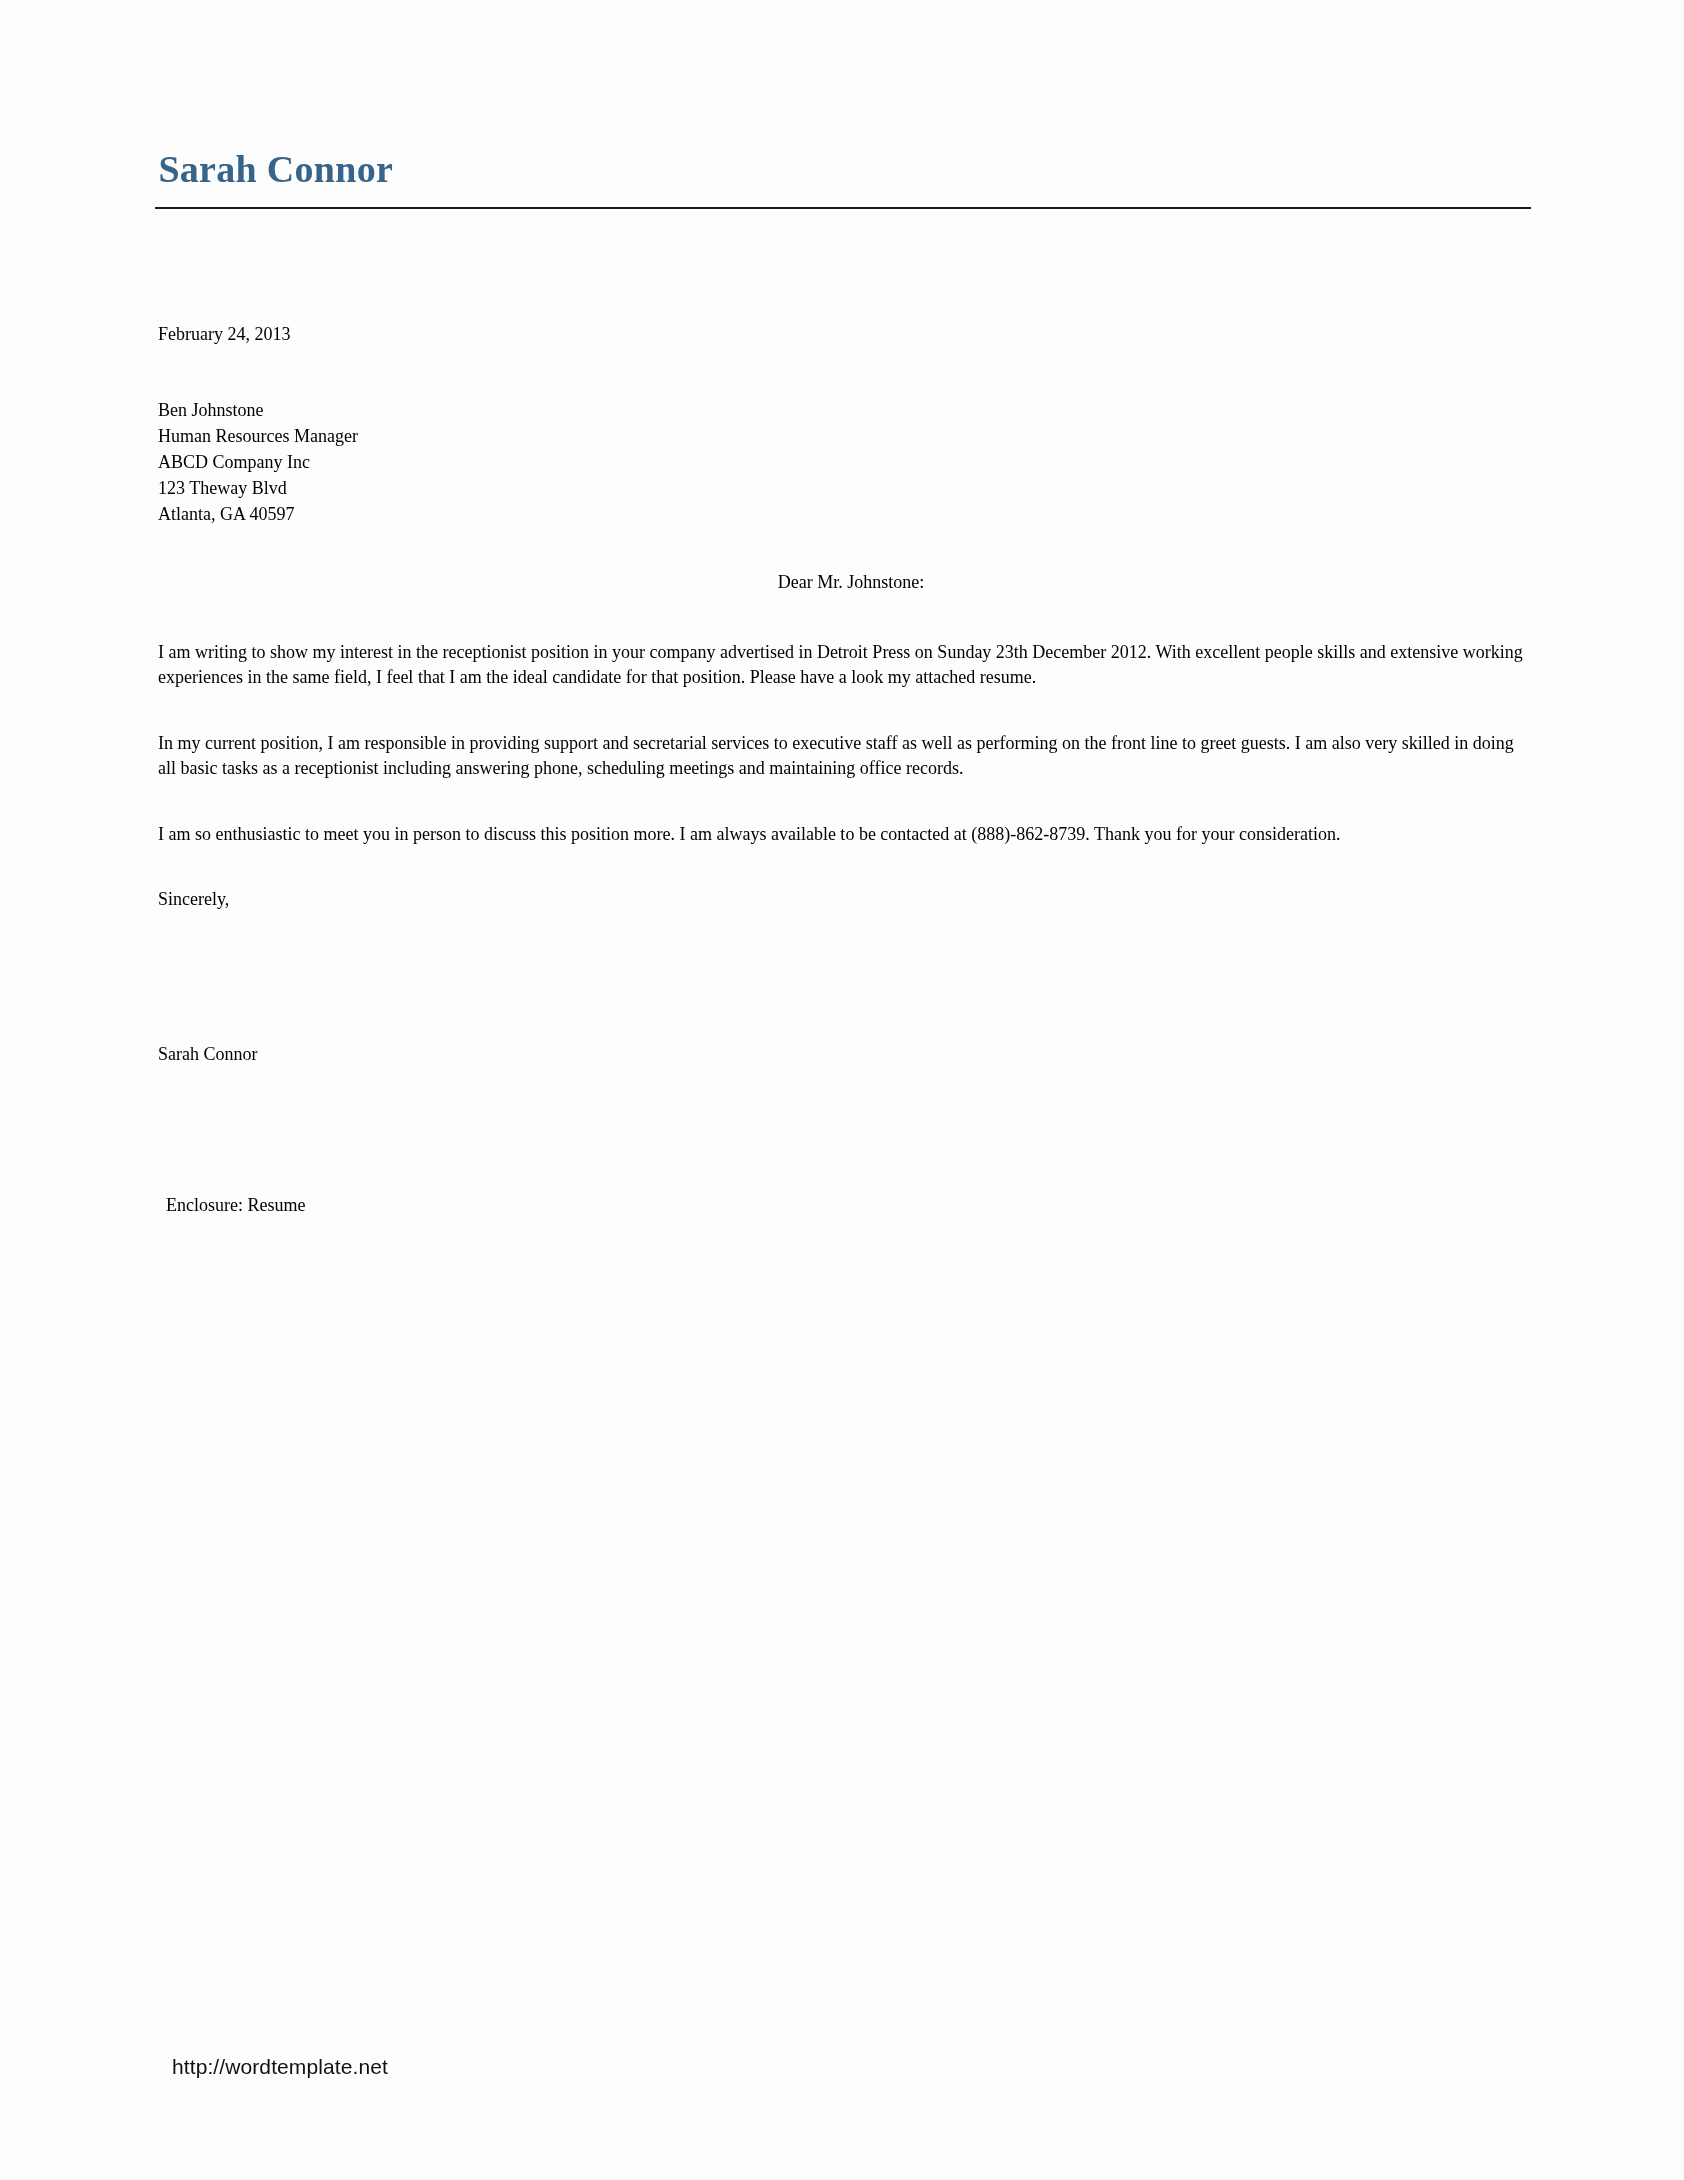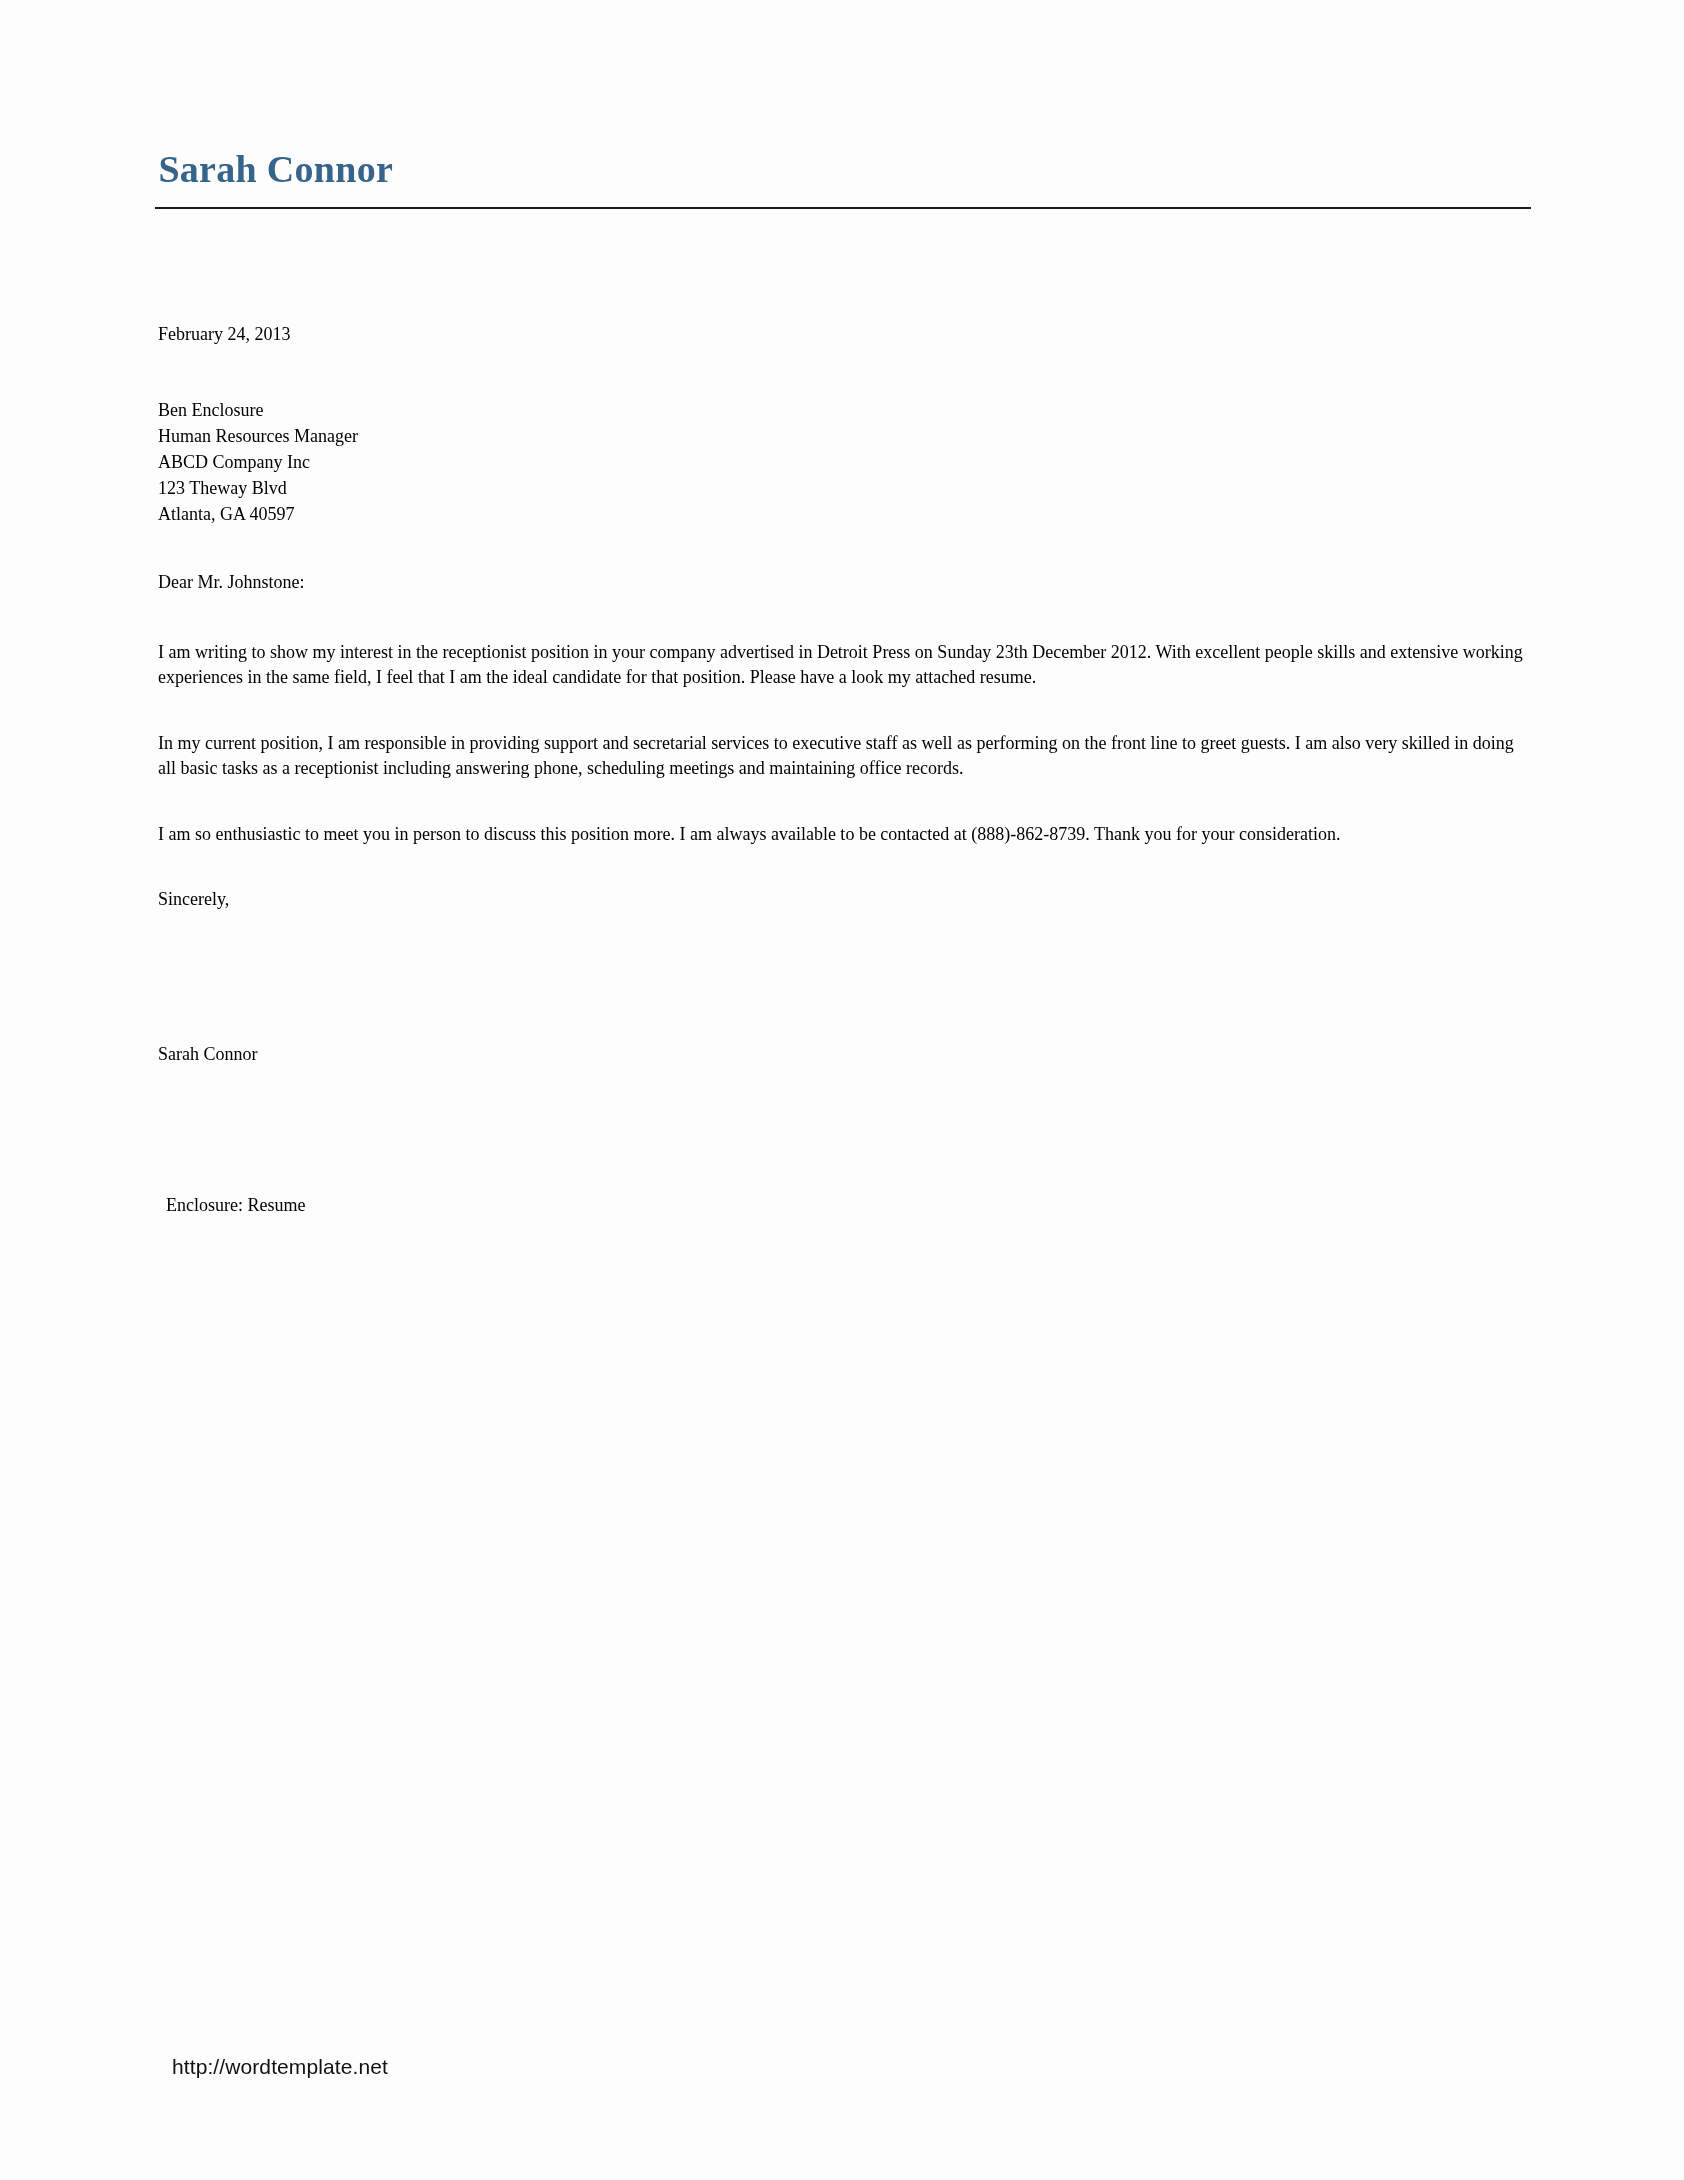--- a/index.html
+++ b/index.html
@@ -72,21 +72,22 @@
 
   .recipient-block {
     margin: 0 0 43px 0;
   }
   .recipient-line {
     margin: 0;
     line-height: 1.45;
   }
 
   .salutation {
-    margin: 0 0 44px 0;
+    margin: 0 0 44px 16px;
+    text-align: center;
   }
 
   .letter-paragraph {
     margin: 0 0 40px 0;
     text-align: left;
   }
 
   .closing {
     margin: 0 0 129px 0;
   }
@@ -118,21 +119,21 @@
   <header class="letterhead">
     <h1 class="letterhead-name">Sarah Connor</h1>
     <div class="letterhead-rule"></div>
   </header>
 
   <main class="letter-body">
 
     <p class="date-line">February 24, 2013</p>
 
     <div class="recipient-block">
-      <p class="recipient-line">Ben Enclosure</p>
+      <p class="recipient-line">Ben Johnstone</p>
       <p class="recipient-line">Human Resources Manager</p>
       <p class="recipient-line">ABCD Company Inc</p>
       <p class="recipient-line">123 Theway Blvd</p>
       <p class="recipient-line">Atlanta, GA 40597</p>
     </div>
 
     <p class="salutation">Dear Mr. Johnstone:</p>
 
     <p class="letter-paragraph">I am writing to show my interest in the receptionist position in your company advertised in Detroit Press on Sunday 23th December 2012. With excellent people skills and extensive working experiences in the same field, I feel that I am the ideal candidate for that position. Please have a look my attached resume.</p>
 

